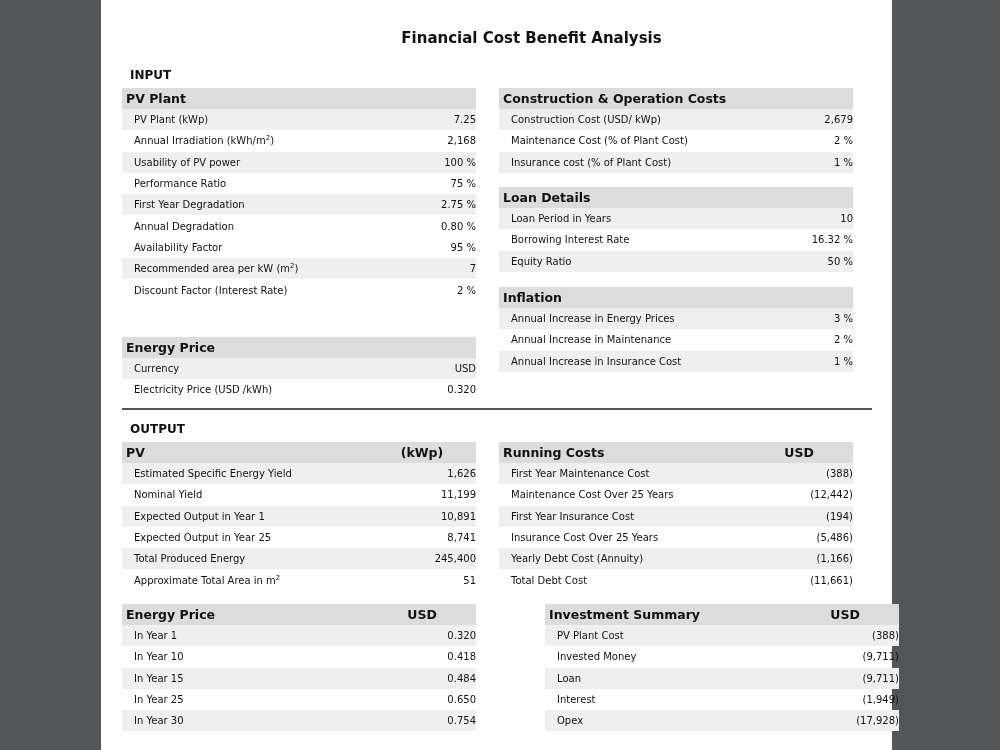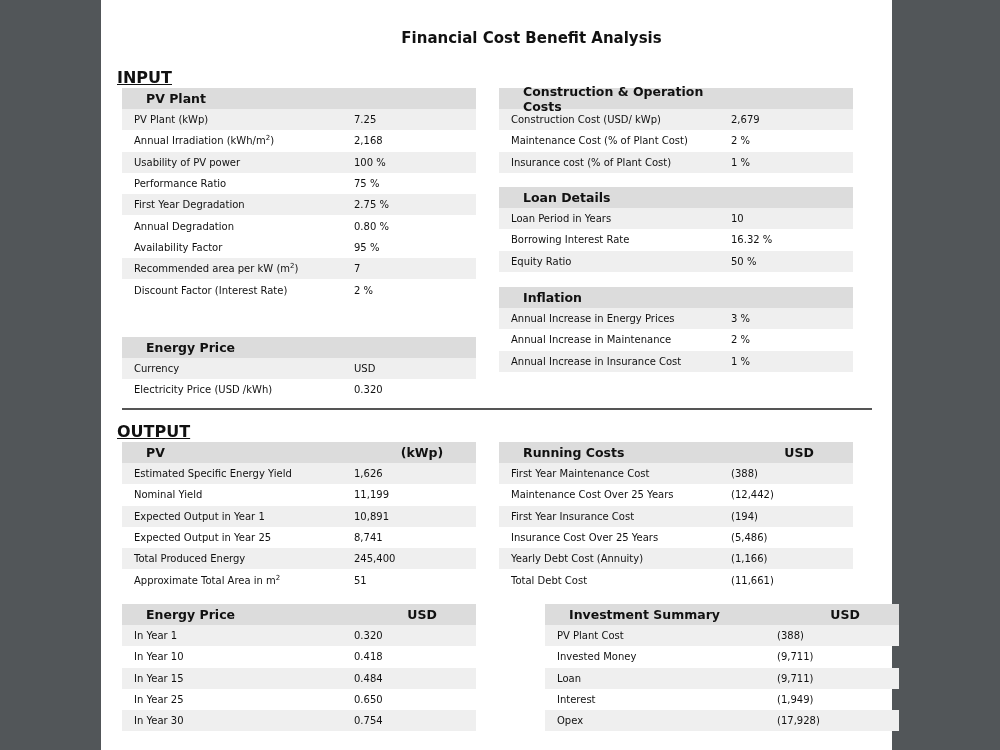--- a/index.html
+++ b/index.html
@@ -12,38 +12,38 @@
   .page {
     position: absolute; left: 101px; top: 0; width: 791px; height: 750px;
     background: #ffffff;
   }
   .title {
     position: absolute; top: 29px; left: 0; width: 100%;
     text-align: center; font-size: 15px; font-weight: bold;
     padding-left: 70px; box-sizing: border-box;
   }
   .section-label {
-    position: absolute; left: 16px; font-size: 16px; font-weight: bold; text-decoration: underline;
+    position: absolute; left: 29px; font-size: 12px; font-weight: bold;
   }
   .tbl {
     position: absolute; width: 354px;
     border-collapse: collapse;
   }
   .tbl .row {
     display: flex; height: 21.3px; align-items: center;
     font-size: 10px;
   }
   .tbl .row.alt { background: #efefef; }
   .tbl .row .lbl { flex: 1; padding-left: 12px; white-space: nowrap; }
-  .tbl .row .val { width: 108px; text-align: left; padding-right: 14px; }
+  .tbl .row .val { width: 108px; text-align: right; padding-right: 0; }
   .tbl .hdr {
     display: flex; height: 21px; align-items: center;
     background: #dcdcdc; font-size: 12.5px; font-weight: bold;
   }
-  .tbl .hdr .lbl { flex: 1; padding-left: 24px; }
+  .tbl .hdr .lbl { flex: 1; padding-left: 4px; }
   .tbl .hdr .val { width: 108px; text-align: center; }
   sup { font-size: 7px; line-height: 0; }
   .divider {
     position: absolute; left: 21px; top: 408px; width: 750px; height: 2px;
     background: #555555;
   }
 </style>
 </head>
 <body>
 

